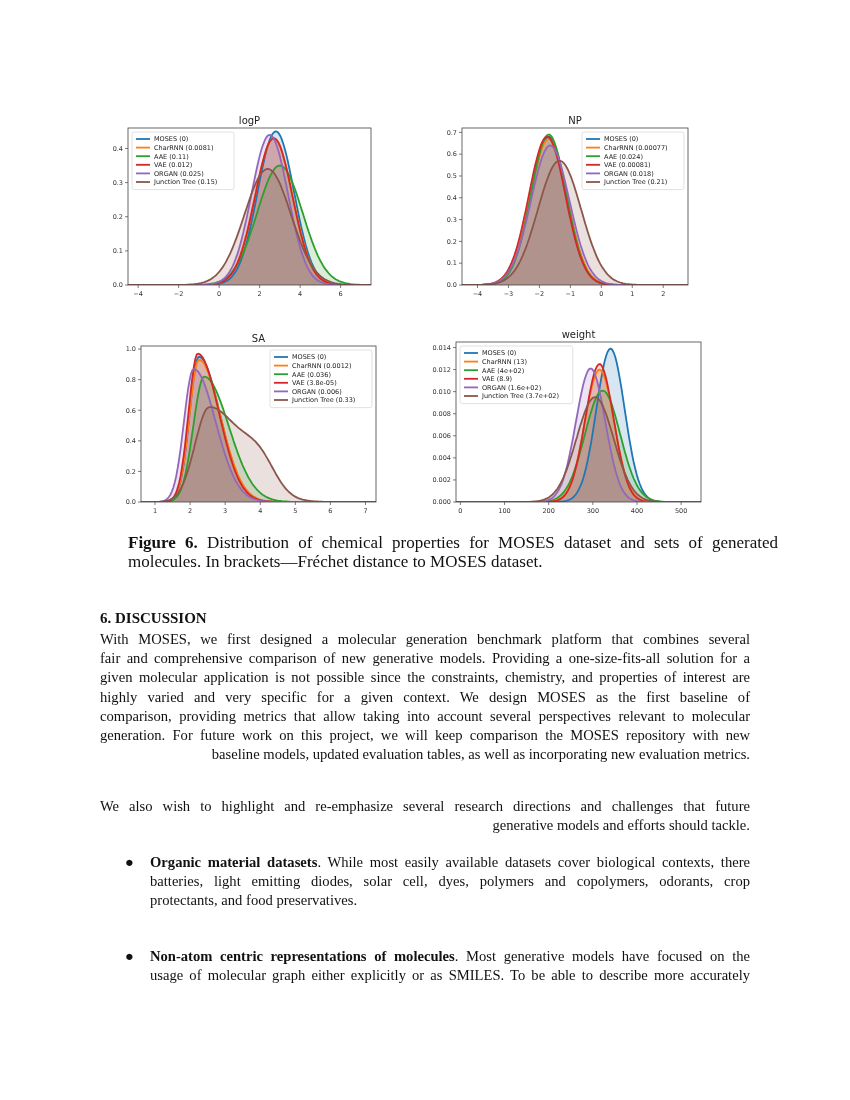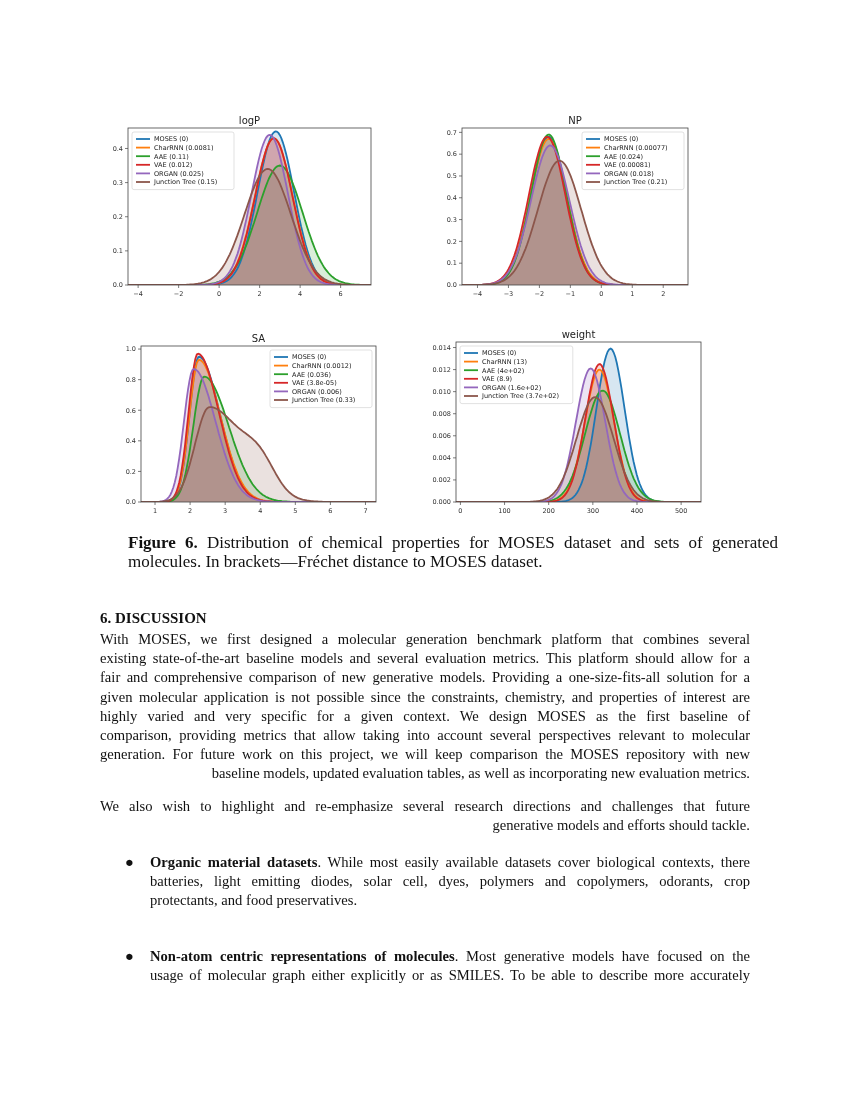--- a/index.html
+++ b/index.html
@@ -293,21 +293,20 @@
   </div>
 
 <div class="caption">
   <b>Figure 6.</b><span> Distribution of chemical properties for MOSES dataset and sets of generated molecules. In brackets—Fréchet distance to MOSES dataset.</span>
 </div>
 
 <div class="h2">6. DISCUSSION</div>
 
 <div class="para" style="top:630px;">
   <span class="l">With MOSES, we first designed a molecular generation benchmark platform that combines several</span>
-  <span class="l">existing state-of-the-art baseline models and several evaluation metrics. This platform should allow for a</span>
   <span class="l">fair and comprehensive comparison of new generative models. Providing a one-size-fits-all solution for a</span>
   <span class="l">given molecular application is not possible since the constraints, chemistry, and properties of interest are</span>
   <span class="l">highly varied and very specific for a given context. We design MOSES as the first baseline of</span>
   <span class="l">comparison, providing metrics that allow taking into account several perspectives relevant to molecular</span>
   <span class="l">generation. For future work on this project, we will keep comparison the MOSES repository with new</span>
   <span class="last">baseline models, updated evaluation tables, as well as incorporating new evaluation metrics.</span>
 </div>
 
 <div class="para" style="top:797px;">
   <span class="l">We also wish to highlight and re-emphasize several research directions and challenges that future</span>

